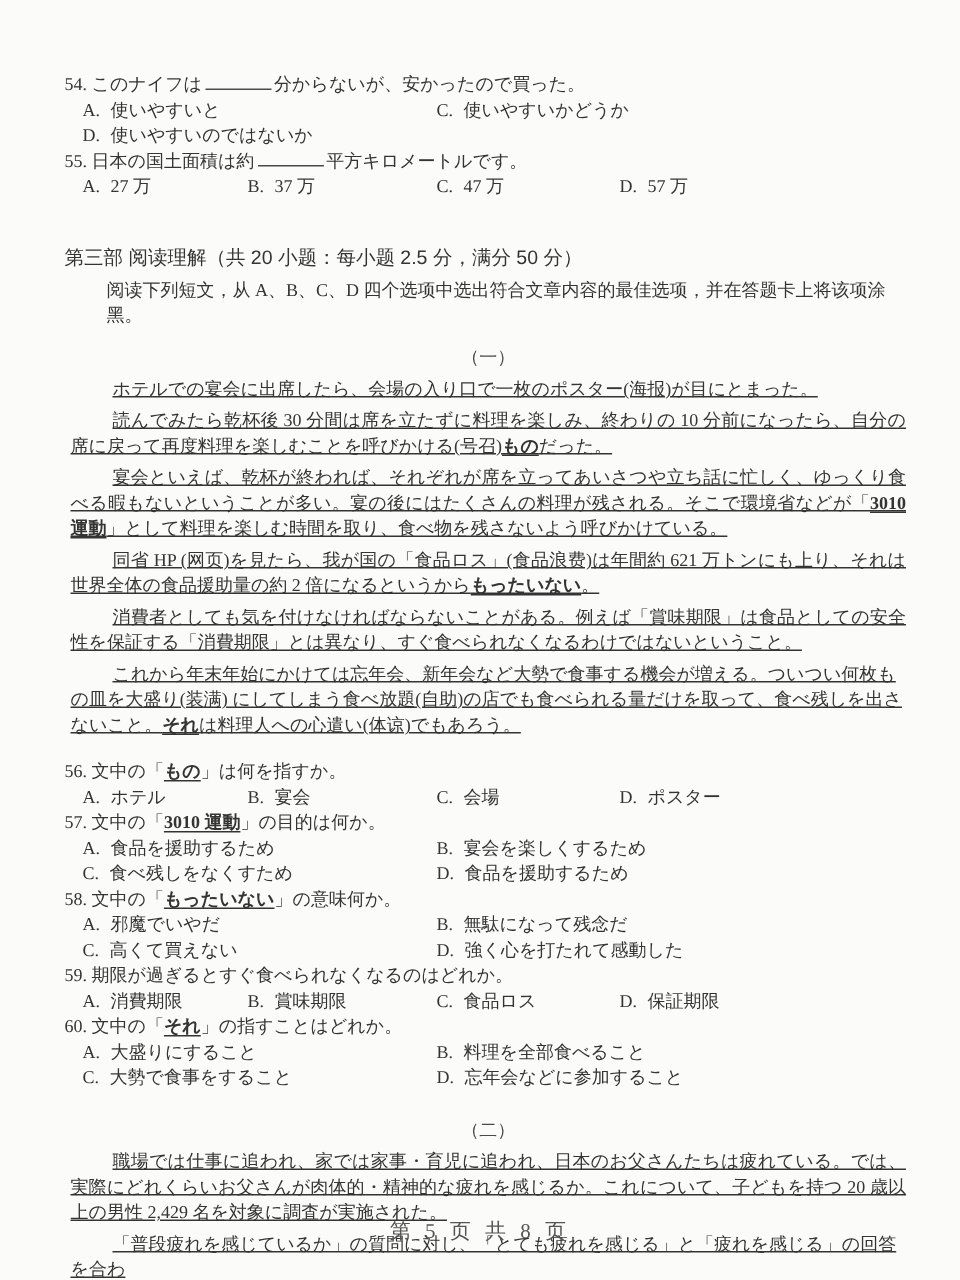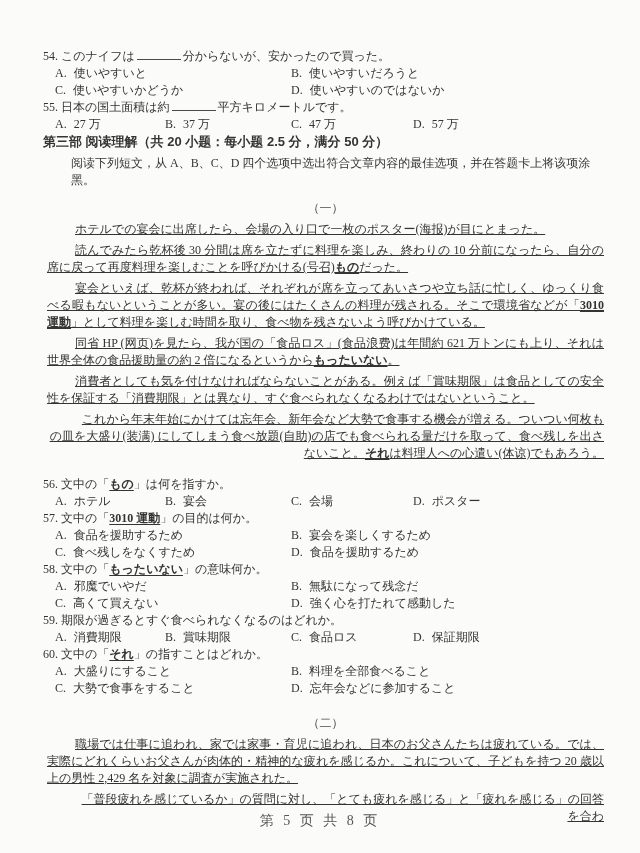--- a/index.html
+++ b/index.html
@@ -19,43 +19,43 @@
   .stem { margin: 0; }
   .opts {
     display: grid;
     padding-left: 12px;
   }
   .opts.cols2 { grid-template-columns: 236px 1fr; }
   .opts.cols4 { grid-template-columns: 110px 126px 122px 1fr; }
   .opt { white-space: nowrap; overflow: hidden; }
   .opt .lbl { margin-right: 7px; }
   .sec-title {
-    font-weight: bold;
+    font-weight: normal;
     font-size: 13px;
     line-height: 18px;
-    margin-top: 0;
+    margin-top: 30px;
     font-family: "Liberation Sans", "DejaVu Sans", sans-serif;
   }
   .sec-instr {
     margin-top: 4px;
     padding-left: 28px;
   }
   .p-heading {
     text-align: center;
     margin-top: 11px;
     color: #4a4a4a;
   }
   .p-heading.second { margin-top: 18px; }
   .para {
     margin: 4px;
     text-indent: 28px;
     text-align: justify;
     text-decoration: underline;
   }
-  .para:last-child { text-align: right; }
+  .para:last-child { text-align: left; }
   .qblock { margin-top: 14px; }
   .u {
     font-weight: bold;
     text-decoration: underline;
     text-underline-offset: 2px;
   }
   .blank {
     display: inline-block;
     width: 44px;
     height: 11px;
@@ -73,21 +73,20 @@
 </style>
 </head>
 <body>
 
 <div class="content">
 
   <div>
     <div class="stem"><span>54. このナイフは</span><span class="blank"></span><span>分からないが、安かったので買った。</span></div>
     <div class="opts cols2">
       <span class="opt"><span class="lbl">A.</span><span>使いやすいと</span></span>
-      <span class="opt"><span class="lbl">B.</span><span>使いやすいだろうと</span></span>
       <span class="opt"><span class="lbl">C.</span><span>使いやすいかどうか</span></span>
       <span class="opt"><span class="lbl">D.</span><span>使いやすいのではないか</span></span>
     </div>
   </div>
 
   <div>
     <div class="stem"><span>55. 日本の国土面積は約</span><span class="blank"></span><span>平方キロメートルです。</span></div>
     <div class="opts cols4">
       <span class="opt"><span class="lbl">A.</span><span>27 万</span></span>
       <span class="opt"><span class="lbl">B.</span><span>37 万</span></span>

